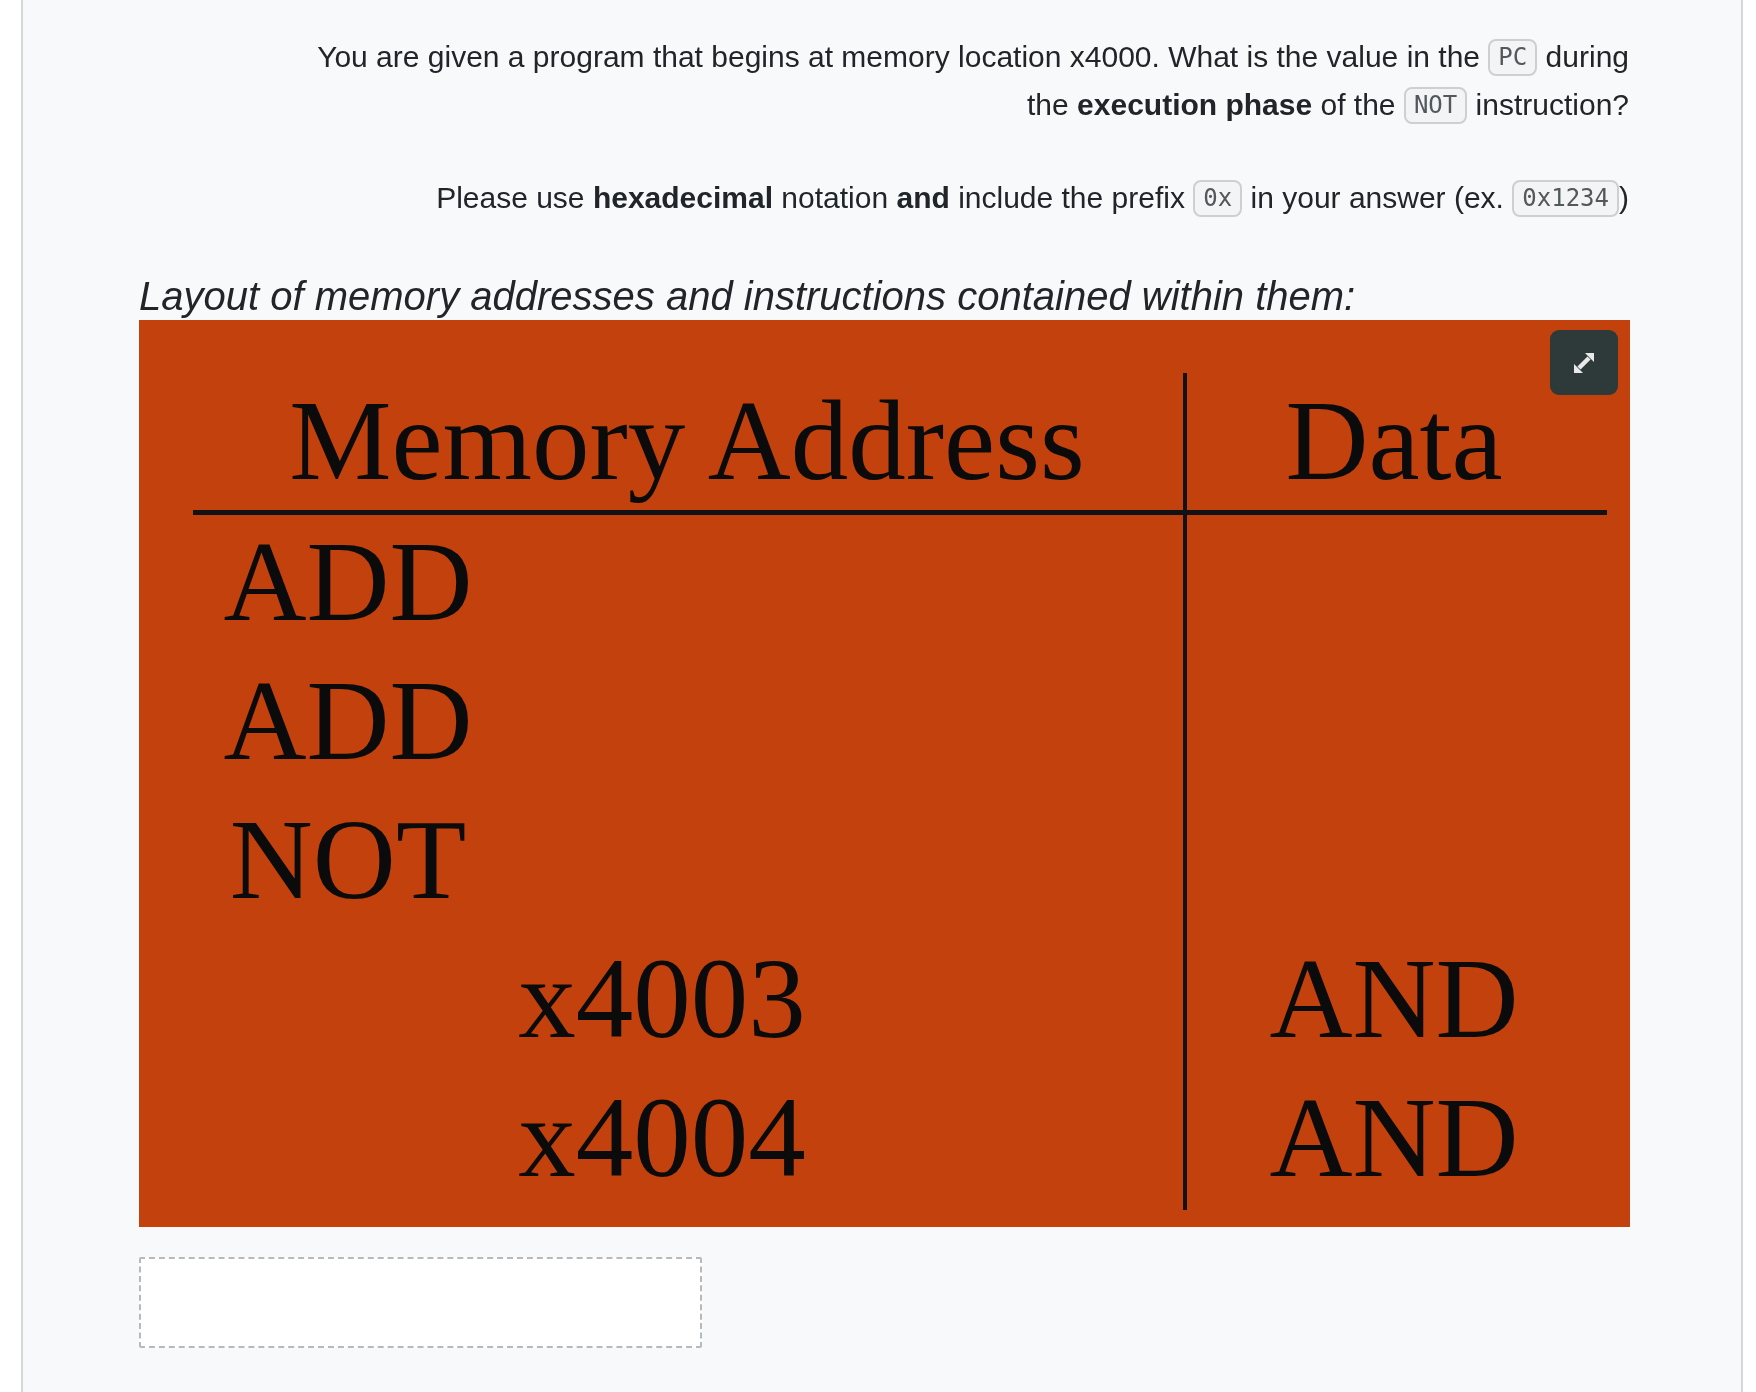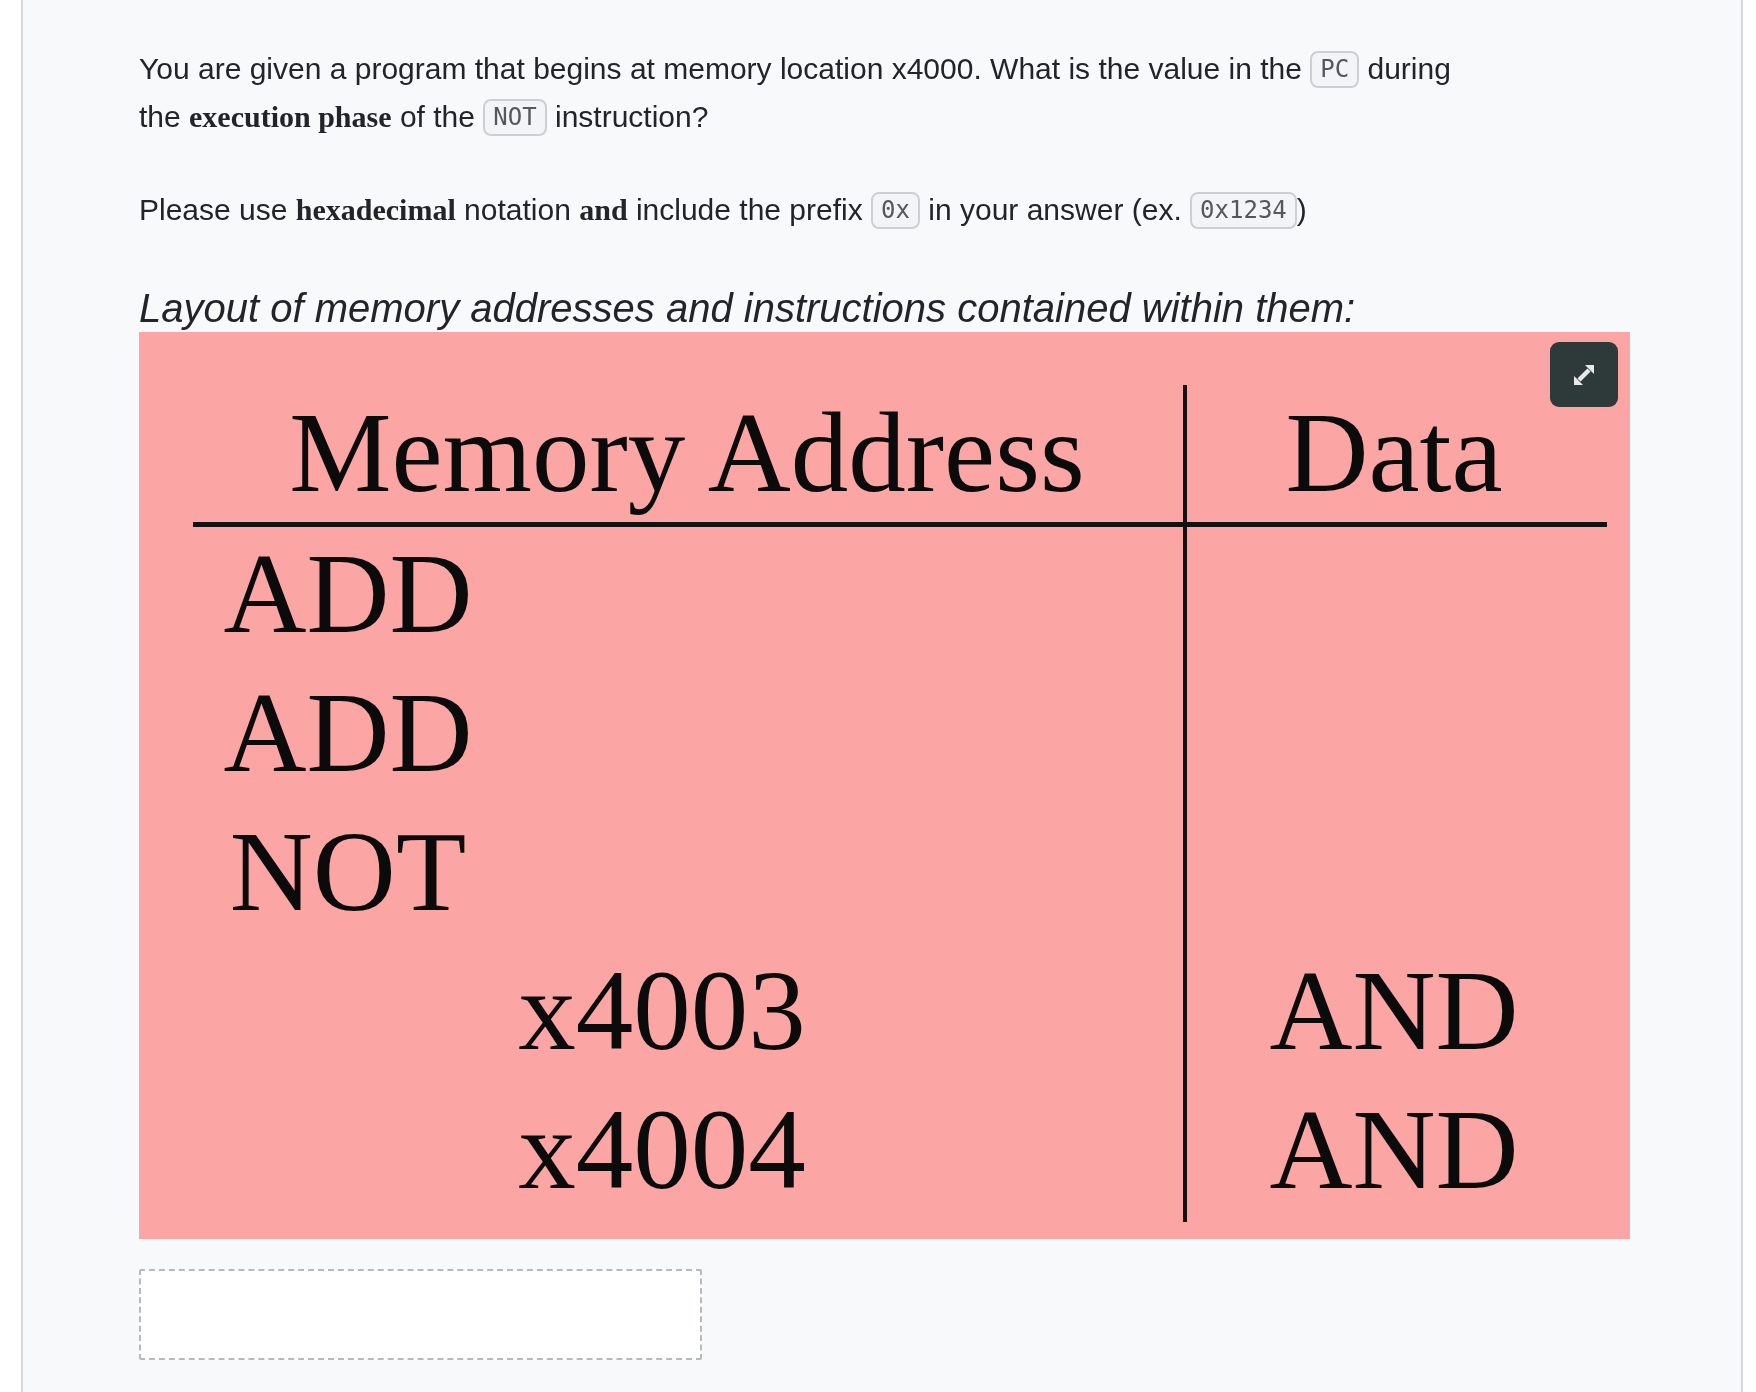--- a/index.html
+++ b/index.html
@@ -27,49 +27,50 @@
     border-left: 2px solid #d5d8db;
     border-right: 2px solid #d5d8db;
   }
   .content {
     box-sizing: border-box;
     padding: 33px 112px 0 116px;
   }
   .para {
     font-size: 30px;
     line-height: 48px;
-    margin: 12px 0 45px 0;
+    margin: 0 0 45px 0;
+    text-align: right;
   }
   .para.instructions { margin-bottom: 50px; }
   .caption {
     font-size: 40px;
     line-height: 48px;
     font-style: italic;
     margin: 0 0 0 0;
   }
-  strong { font-weight: 700; font-family: Liberation Serif, serif; }
+  strong { font-weight: 700; }
   .code-badge {
     display: inline-block;
     font-family: "DejaVu Sans Mono", monospace;
     font-size: 24px;
     line-height: 30px;
     color: #53585c;
     background: #f3f4f5;
     border: 2px solid #cdd0d3;
     border-radius: 8px;
     padding: 1px 8px 2px 8px;
     vertical-align: 2px;
     white-space: nowrap;
   }
   
   .figure {
     position: relative;
     width: 1491px;
     height: 907px;
-    background: #fca5a5;
+    background: #c2410c;
   }
   .expand-btn {
     position: absolute;
     top: 10px;
     right: 12px;
     width: 68px;
     height: 65px;
     background: #2e3a39;
     border: none;
     border-radius: 9px;

